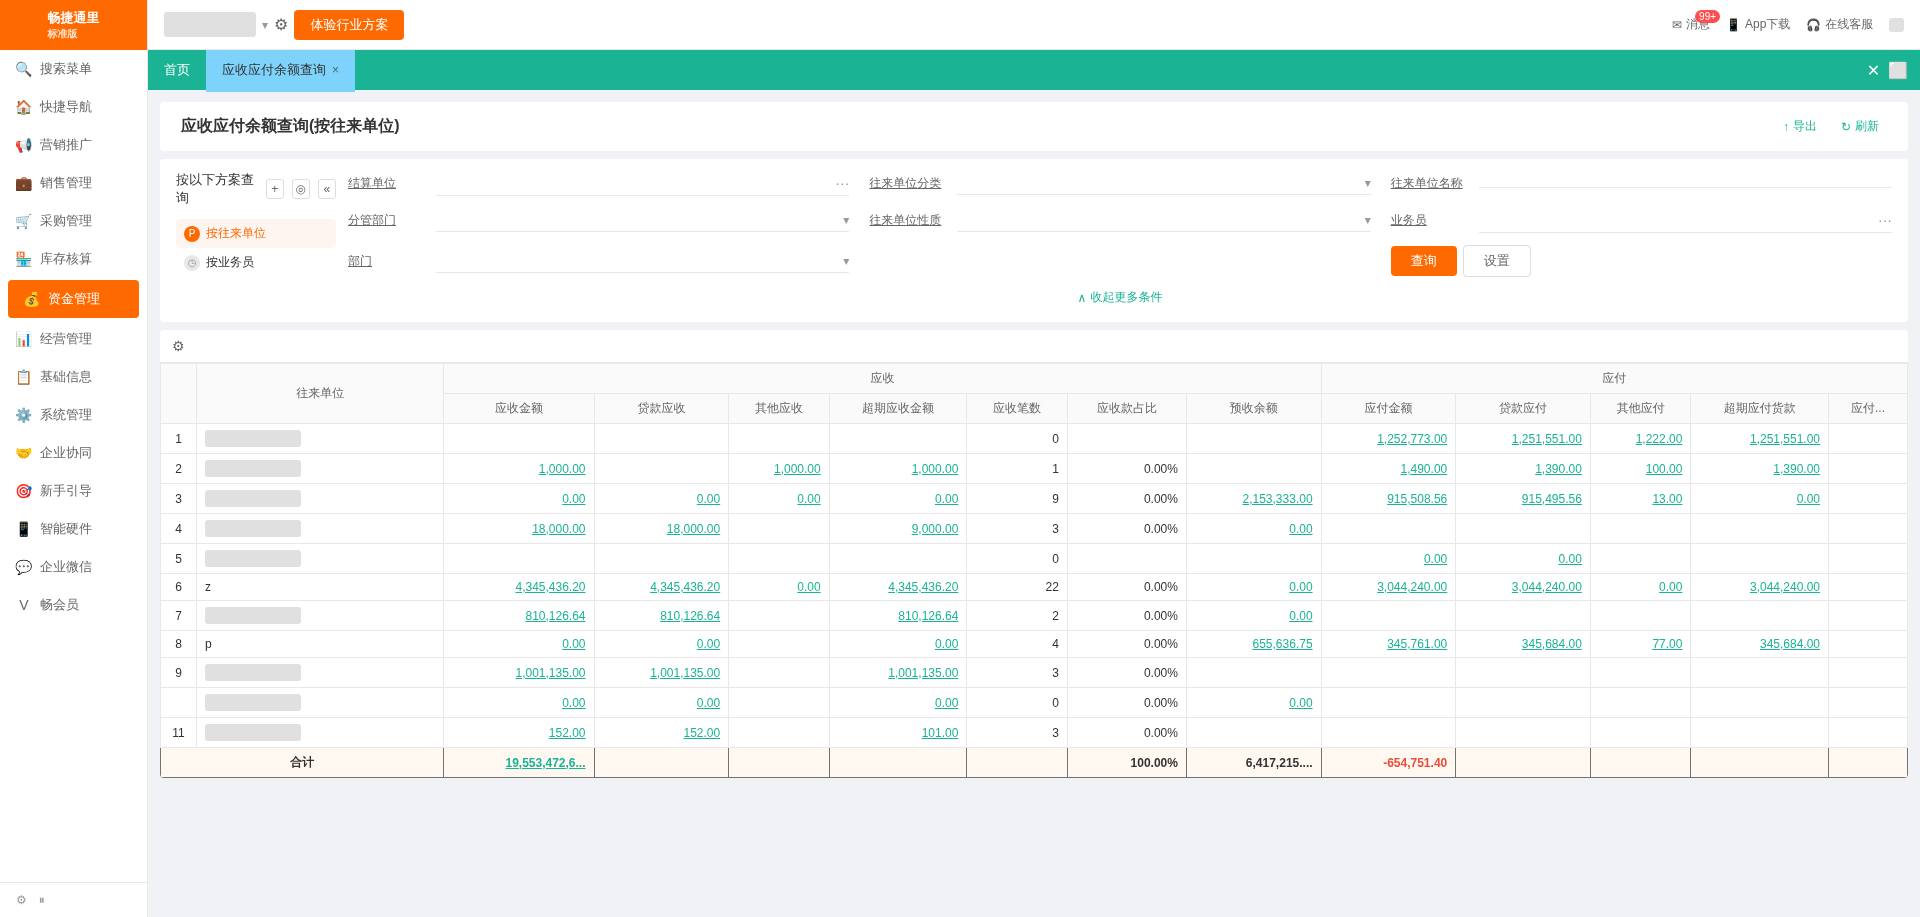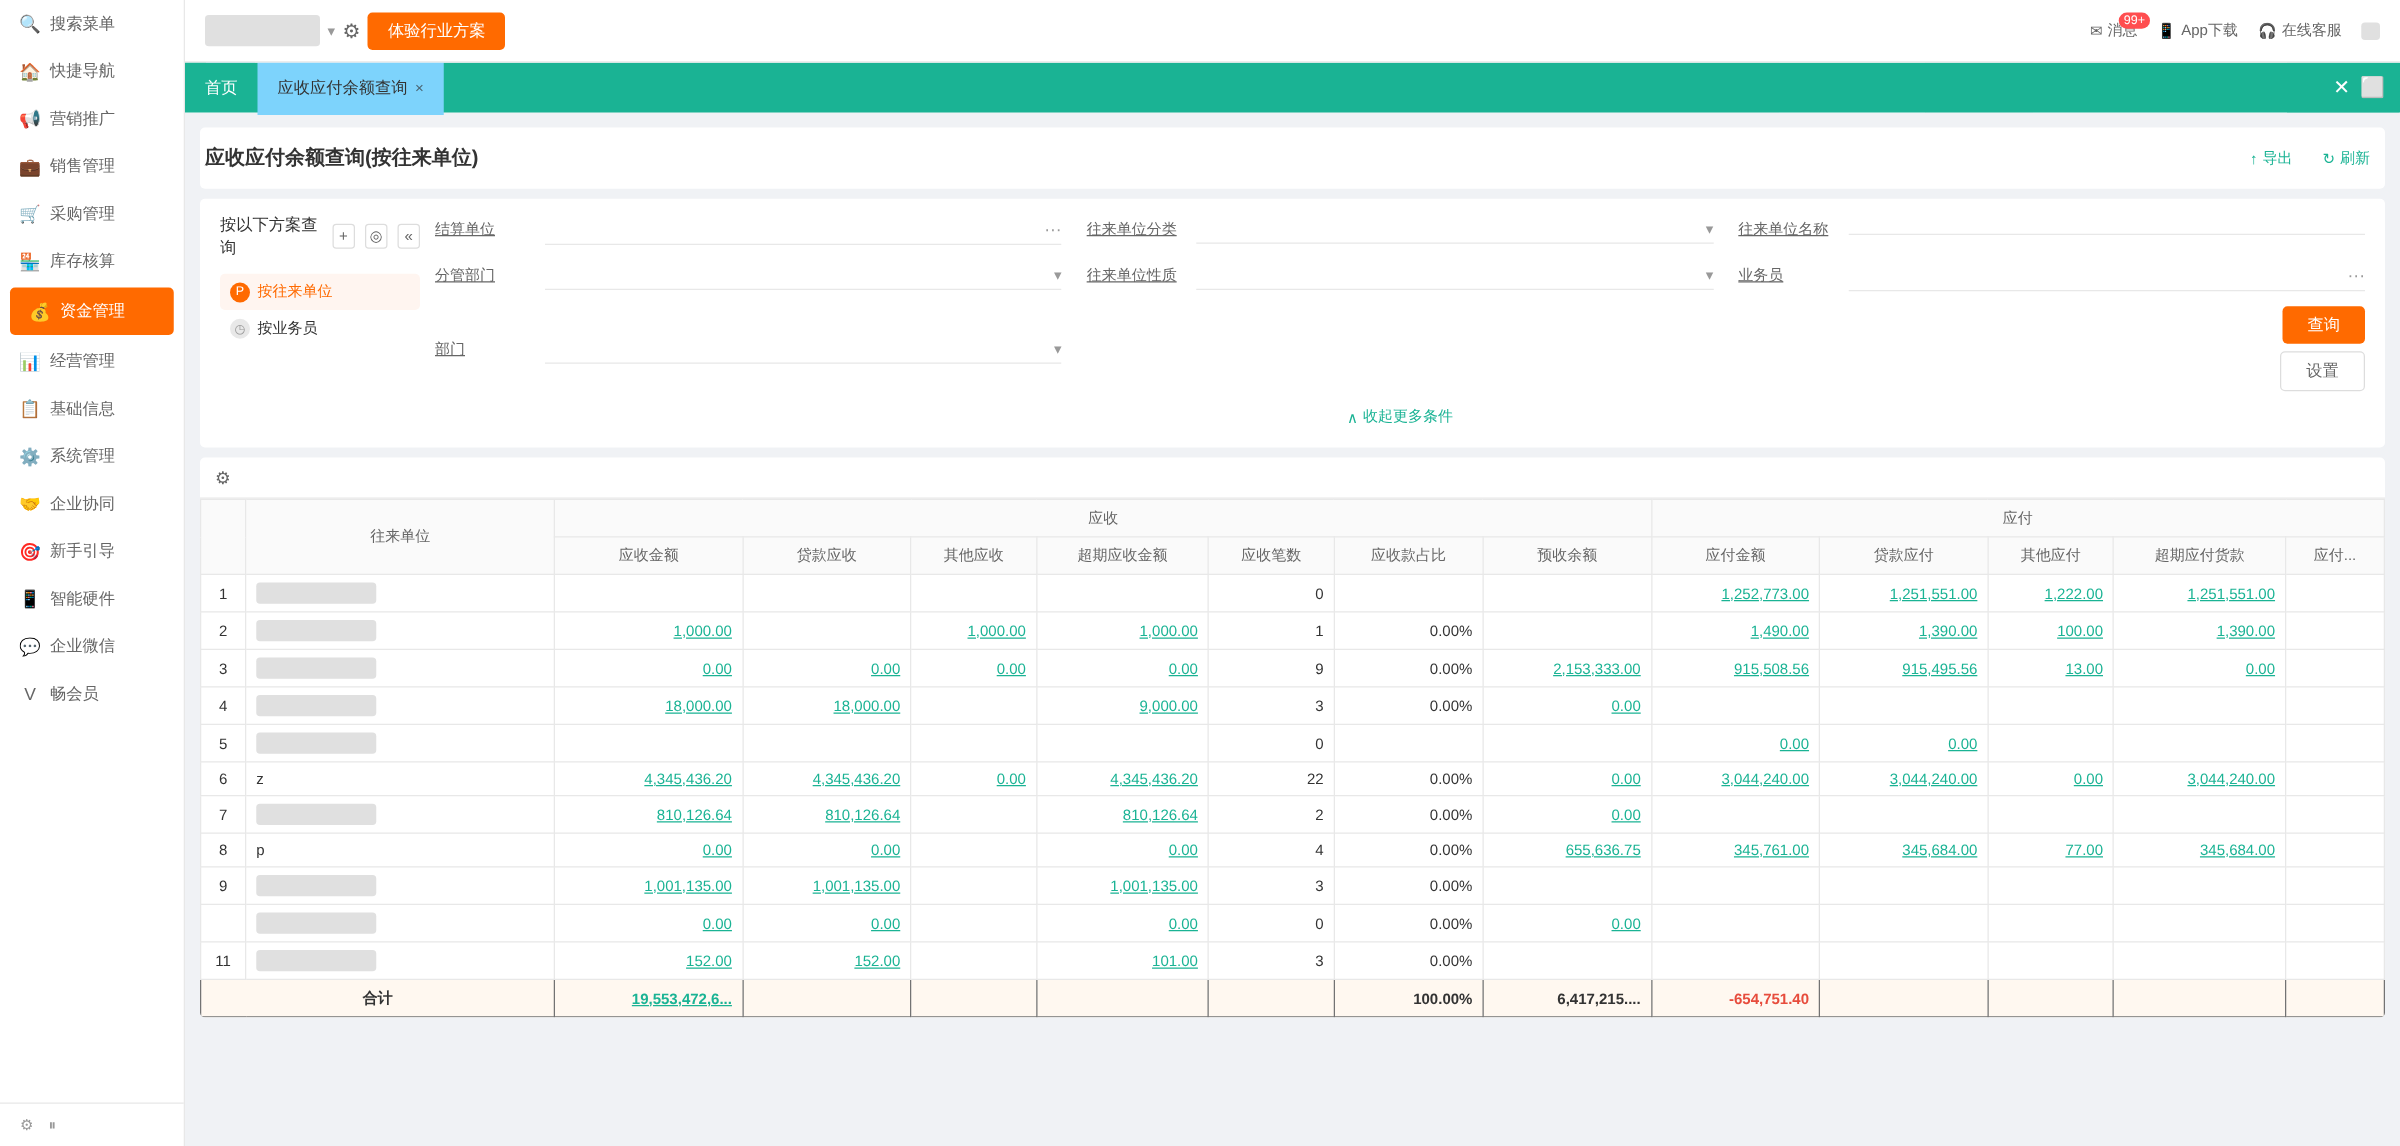--- a/index.html
+++ b/index.html
@@ -62,21 +62,21 @@
     .tab-bar-right span { color: #fff; font-size: 16px; cursor: pointer; }
 
     
     .main {
       position: fixed; left: 148px; top: 90px; right: 0; bottom: 0;
       overflow-y: auto; background: #f0f2f5; padding: 12px;
     }
 
     
     .page-header {
-      background: #fff; padding: 12px 4px; display: flex; align-items: center; justify-content: space-between;
+      background: #fff; padding: 12px 21px; display: flex; align-items: center; justify-content: space-between;
       margin-bottom: 8px; border-radius: 4px;
     }
     .page-title { font-size: 16px; font-weight: bold; color: #333; }
     .page-actions { display: flex; gap: 8px; }
     .action-btn {
       display: flex; align-items: center; gap: 4px; color: #1ab394; font-size: 12px;
       cursor: pointer; border: none; background: none; padding: 4px 8px;
     }
 
     
@@ -98,21 +98,21 @@
     }
     .filter-dots { color: #999; font-size: 14px; }
     .filter-chevron { color: #999; font-size: 12px; }
     .collapse-btn {
       display: flex; align-items: center; justify-content: center; gap: 4px;
       color: #1ab394; font-size: 12px; cursor: pointer; margin-top: 8px;
       padding: 4px 0;
     }
 
     
-    .query-btn-area { display: flex; flex-direction: column; gap: 6px; align-items: flex-end; }
+    .query-btn-area { display: flex; flex-direction: row; gap: 6px; align-items: center; }
     .btn-query {
       background: #ff6a00; color: #fff; border: none; padding: 6px 20px; border-radius: 4px;
       cursor: pointer; font-size: 13px;
     }
     .btn-set {
       background: #fff; color: #666; border: 1px solid #ddd; padding: 6px 20px; border-radius: 4px;
       cursor: pointer; font-size: 13px;
     }
     .scheme-sidebar { width: 160px; flex-shrink: 0; }
     .scheme-item {
@@ -150,20 +150,26 @@
     ::-webkit-scrollbar { width: 6px; height: 6px; }
     ::-webkit-scrollbar-track { background: #f1f1f1; }
     ::-webkit-scrollbar-thumb { background: #ccc; border-radius: 3px; }
 
     .masked { background: #e0e0e0; border-radius: 3px; display: inline-block; color: transparent; user-select: none; }
   </style>
 </head>
 <body>
 
 <div class="sidebar">
+  <div class="sidebar-logo">
+    <div>
+      <div class="logo-text">畅捷通里</div>
+      <div class="logo-sub">标准版</div>
+    </div>
+  </div>
 
   <div class="sidebar-item">
     <span class="icon">🔍</span>
     <span>搜索菜单</span>
   </div>
   <div class="sidebar-item">
     <span class="icon">🏠</span>
     <span>快捷导航</span>
   </div>
   <div class="sidebar-item">

